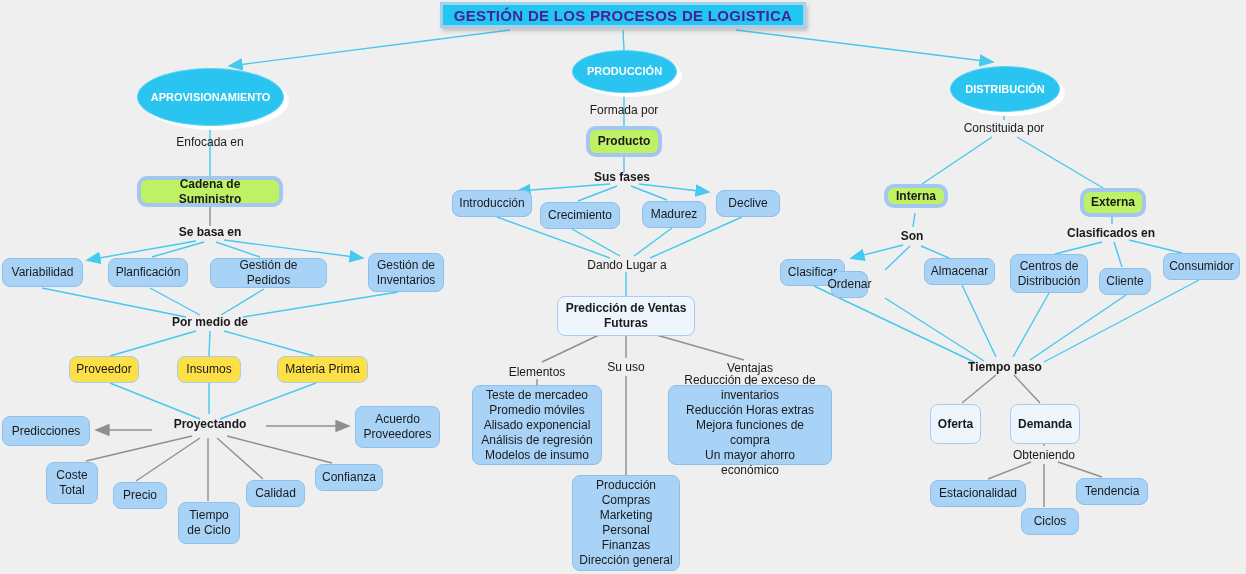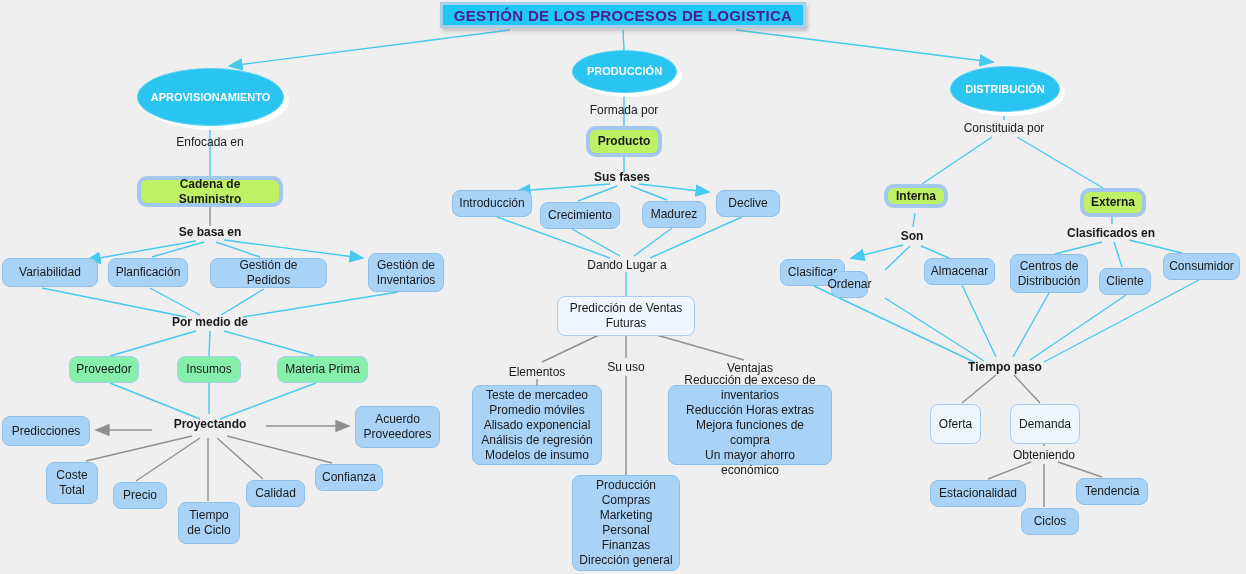--- a/index.html
+++ b/index.html
@@ -7,22 +7,22 @@
   #canvas{position:relative;width:1246px;height:574px;background:#efeff0;overflow:hidden;}
   #wires{position:absolute;left:0;top:0;z-index:1;}
   .node{position:absolute;z-index:2;display:flex;align-items:center;justify-content:center;
         text-align:center;white-space:pre-line;color:#1a1a1a;font-size:12px;line-height:15px;
         box-sizing:border-box;}
   .title{background:#1fc7f2;border:3px solid #a5cfec;color:#4c1d95;font-weight:bold;font-size:15px;
          letter-spacing:.3px;box-shadow:2px 3px 4px rgba(110,110,110,.35);z-index:3;}
   .ellipse{background:#29c4f0;border:1px solid #5bd3f6;border-radius:50%;color:#fff;
            font-weight:bold;font-size:11px;box-shadow:5px 4px 0 #ffffff;z-index:3;}
   .bluebox{background:#a8d3f7;border:1px solid #8fc0e9;border-radius:8px;padding:2px 6px;}
-  .whitebox{background:#86efac;border:1px solid #a9cdf0;border-radius:8px;padding:2px 6px;}
-  .whitebold{background:#eef5fc;border:1.5px solid #a9cdf0;border-radius:8px;font-weight:normal;padding:19px 6px;}
+  .whitebox{background:#fde047;border:1px solid #a9cdf0;border-radius:8px;padding:2px 6px;}
+  .whitebold{background:#eef5fc;border:1.5px solid #a9cdf0;border-radius:8px;font-weight:bold;padding:19px 6px;}
   .emphbox{background:#bef264;border:4px solid #a3c7ee;border-radius:10px;font-weight:bold;padding:2px 6px;}
   .lbl{background:transparent;}
   .b{font-weight:bold;}
 </style>
 </head>
 <body>
 
 <div id="canvas">
 
   <svg id="wires" width="1246" height="574">
@@ -105,21 +105,21 @@
       <line x1="1058" y1="462" x2="1102" y2="477"></line>
     </g>
   </svg>
 
   <div class="node title" style="left:440px;top:2px;width:366px;height:26px">GESTIÓN DE LOS PROCESOS DE LOGISTICA</div>
 
   <div class="node ellipse" style="left:137px;top:68px;width:147px;height:58px">APROVISIONAMIENTO</div>
   <div class="node lbl" style="left:160px;top:134px;width:100px;height:16px">Enfocada en</div>
   <div class="node emphbox" style="left:137px;top:176px;width:146px;height:31px">Cadena de Suministro</div>
   <div class="node lbl b" style="left:160px;top:224px;width:100px;height:16px">Se basa en</div>
-  <div class="node bluebox" style="left:2px;top:258px;width:96px;height:29px">Variabilidad</div>
+  <div class="node bluebox" style="left:2px;top:258px;width:81px;height:29px">Variabilidad</div>
   <div class="node bluebox" style="left:108px;top:258px;width:80px;height:29px">Planficación</div>
   <div class="node bluebox" style="left:210px;top:258px;width:117px;height:30px">Gestión de Pedidos</div>
   <div class="node bluebox" style="left:368px;top:253px;width:76px;height:39px">Gestión de
 Inventarios</div>
   <div class="node lbl b" style="left:150px;top:314px;width:120px;height:16px">Por medio de</div>
   <div class="node whitebox" style="left:69px;top:356px;width:70px;height:27px">Proveedor</div>
   <div class="node whitebox" style="left:177px;top:356px;width:64px;height:27px">Insumos</div>
   <div class="node whitebox" style="left:277px;top:356px;width:91px;height:27px">Materia Prima</div>
   <div class="node lbl b" style="left:150px;top:416px;width:120px;height:16px">Proyectando</div>
   <div class="node bluebox" style="left:2px;top:416px;width:88px;height:30px">Predicciones</div>

